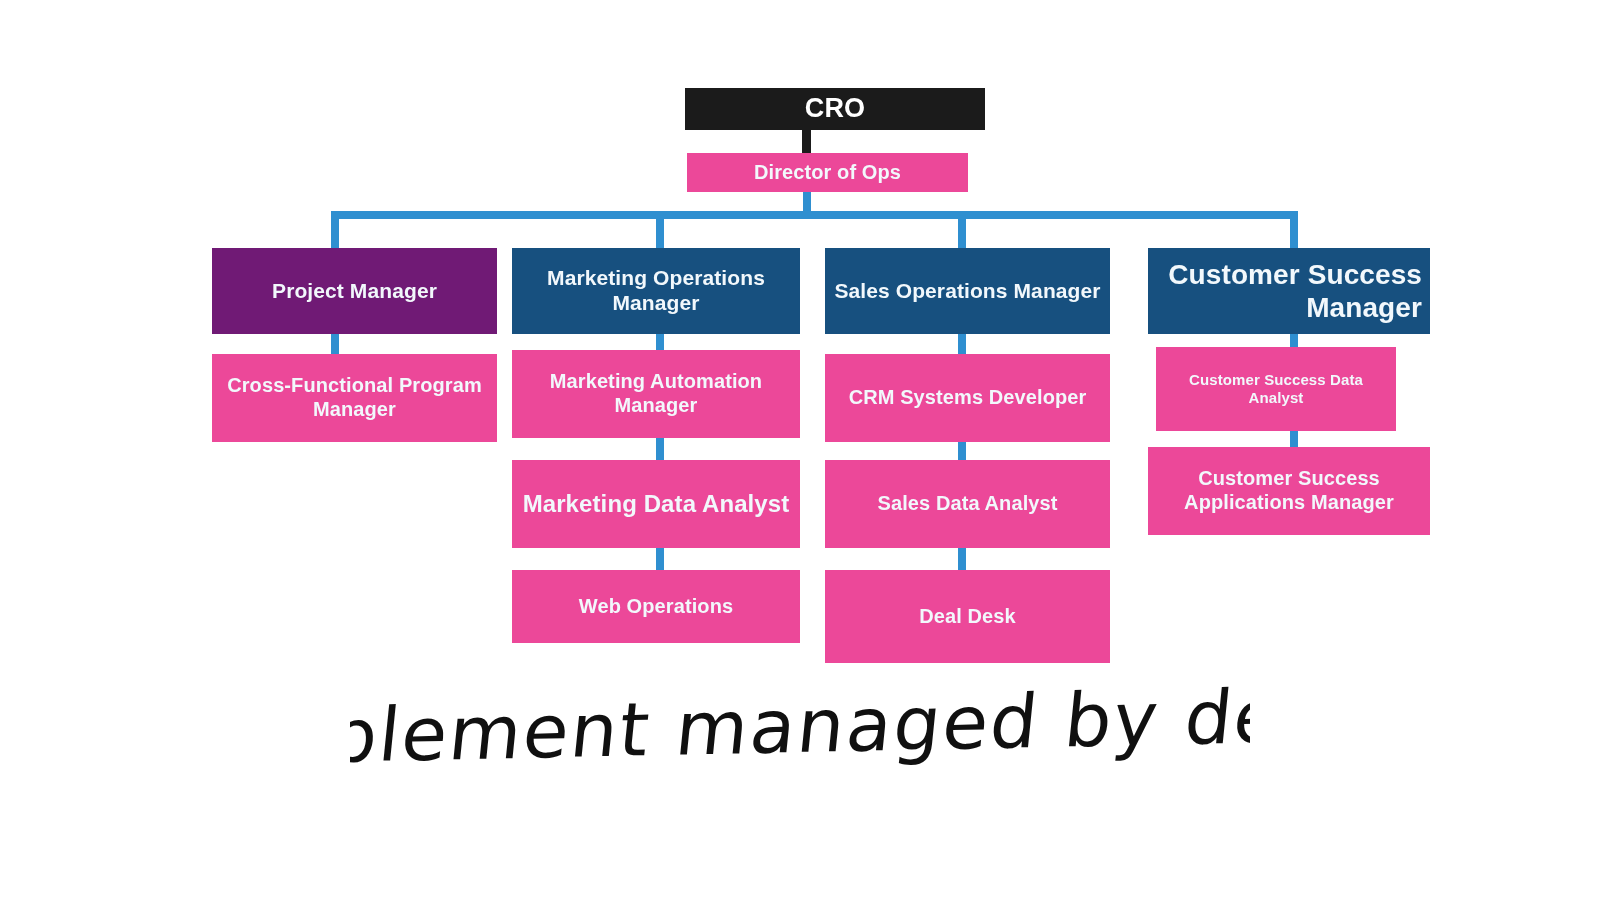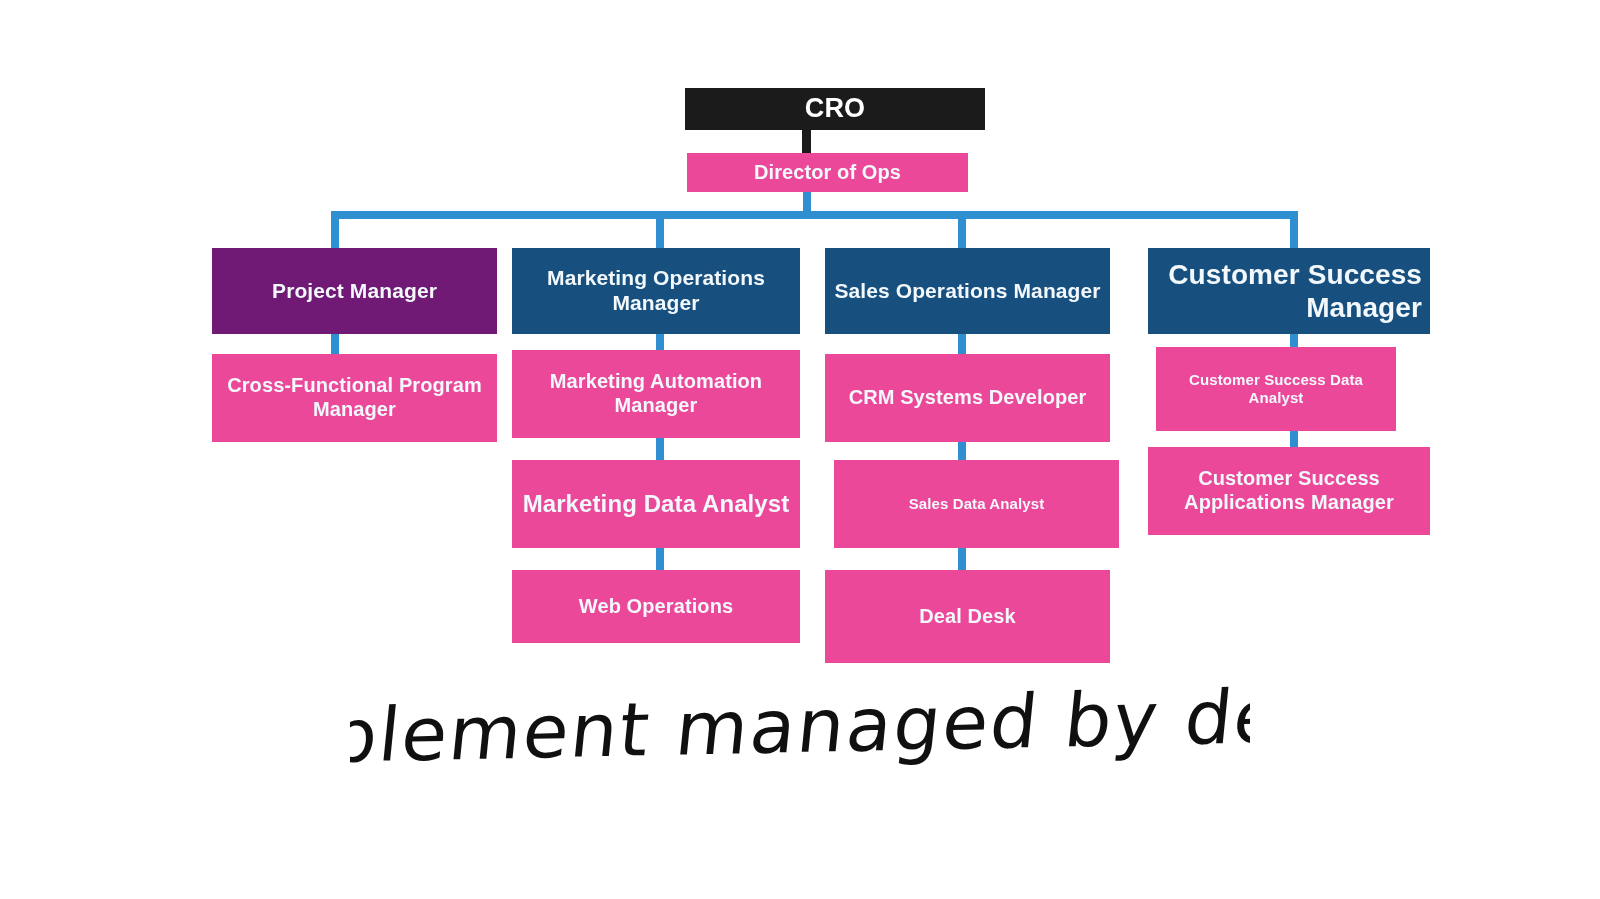--- a/index.html
+++ b/index.html
@@ -137,21 +137,21 @@
   <div class="node blue" style="left:512px; top:570px; width:288px; height:73px; font-size:20px;">
     <span>Web Operations</span>
   </div>
 
   <div class="node navy" style="left:825px; top:248px; width:285px; height:86px; font-size:21px;">
     <span>Sales Operations Manager</span>
   </div>
   <div class="node blue" style="left:825px; top:354px; width:285px; height:88px; font-size:20px;">
     <span>CRM Systems Developer</span>
   </div>
-  <div class="node blue" style="left:825px; top:460px; width:285px; height:88px; font-size:15px;margin-left:9px;">
+  <div class="node blue" style="left:825px; top:460px; width:285px; height:88px; font-size:20px;">
     <span>Sales Data Analyst</span>
   </div>
   <div class="node blue" style="left:825px; top:570px; width:285px; height:93px; font-size:20px;">
     <span>Deal Desk</span>
   </div>
 
   <div class="node navy" style="left:1148px; top:248px; width:282px; height:86px; font-size:28px;text-align:right;">
     <span>Customer Success Manager</span>
   </div>
   <div class="node blue" style="left:1148px; top:347px; width:240px; height:84px; font-size:15px;margin-left:8px;">

